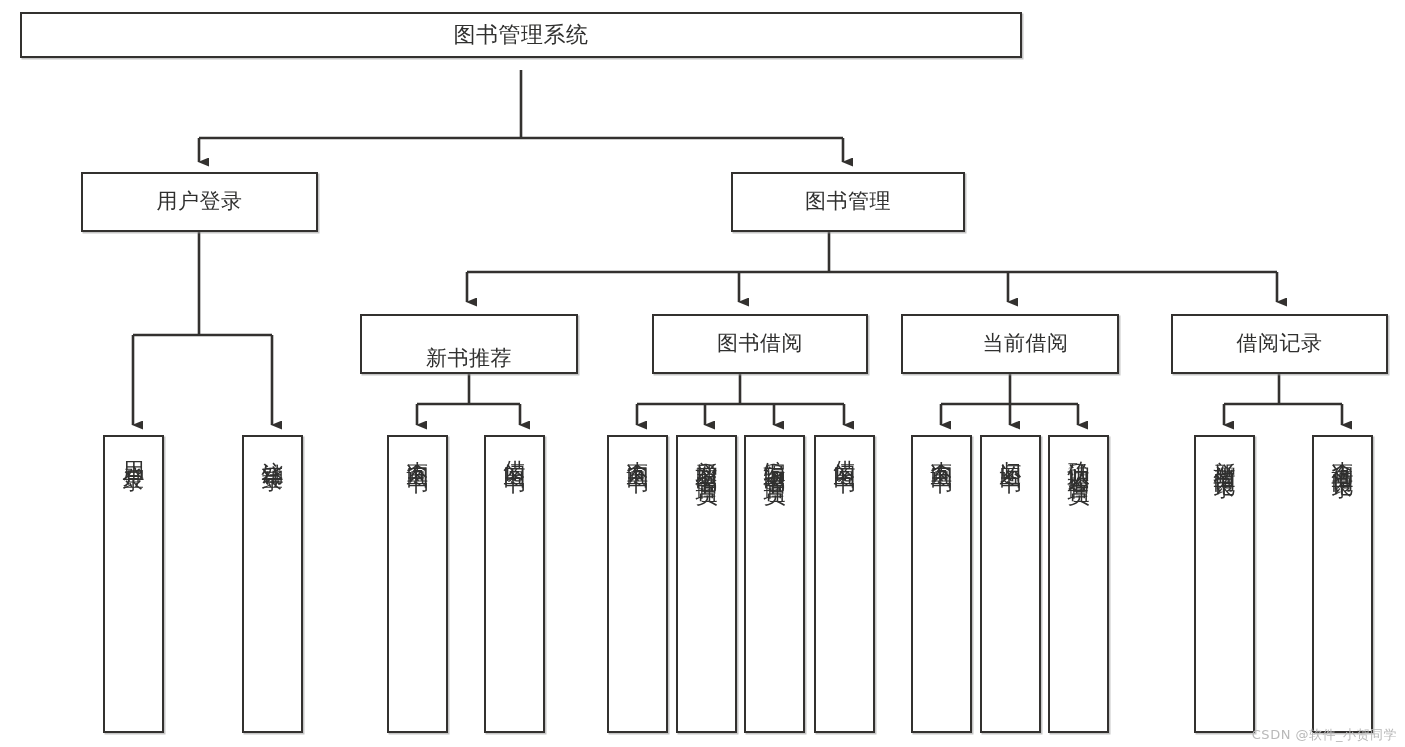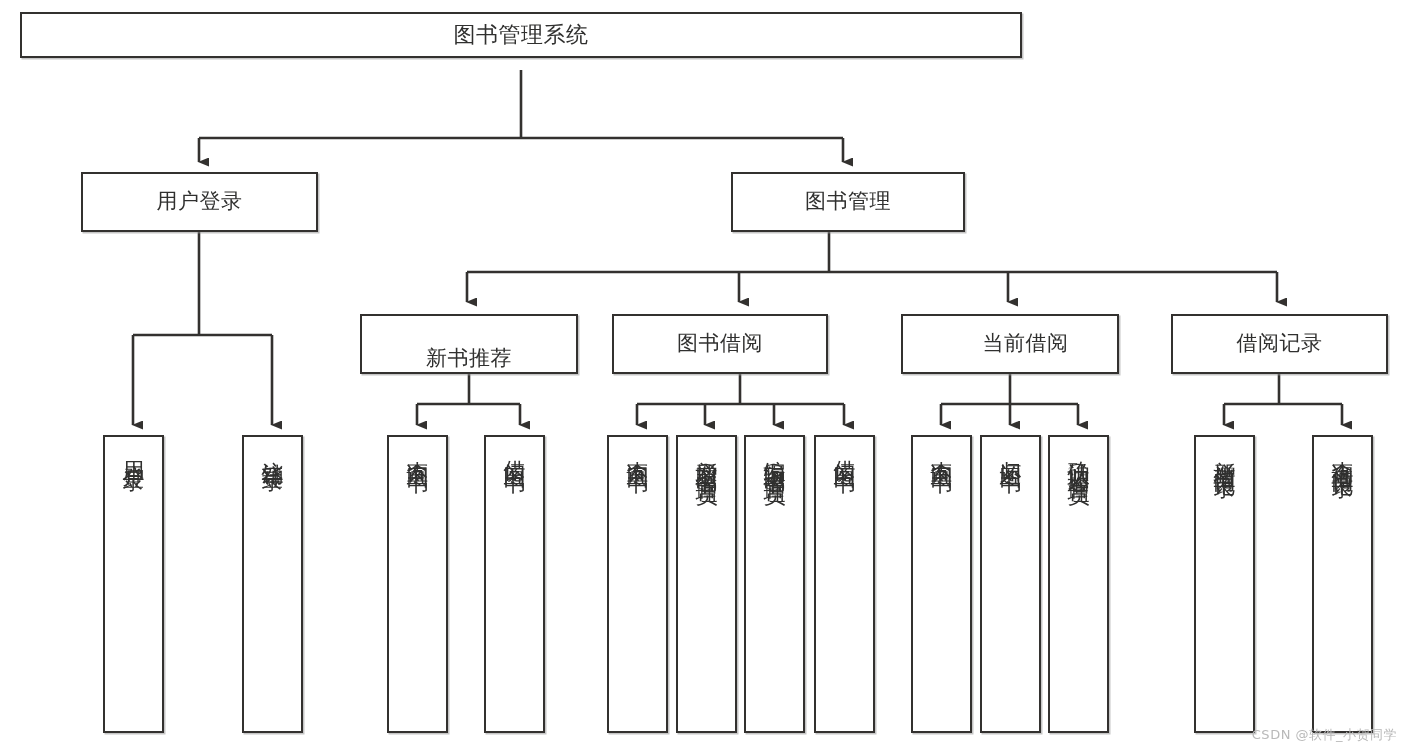--- a/index.html
+++ b/index.html
@@ -135,21 +135,21 @@
   <div class="node horizontal" style="left:81px; top:172px; width:237px; height:60px;">
     <span class="node-label">用户登录</span>
   </div>
   <div class="node horizontal" style="left:711px; top:172px; width:234px; height:60px;margin-left:20px;">
     <span class="node-label">图书管理</span>
   </div>
 
   <div class="node horizontal" style="left:360px; top:314px; width:218px; height:60px;align-items:flex-end;">
     <span class="node-label">新书推荐</span>
   </div>
-  <div class="node horizontal" style="left:612px; top:314px; width:216px; height:60px;">
+  <div class="node horizontal" style="left:652px; top:314px; width:216px; height:60px;">
     <span class="node-label">图书借阅</span>
   </div>
   <div class="node horizontal" style="left:901px; top:314px; width:218px; height:60px;padding-left:31px;">
     <span class="node-label">当前借阅</span>
   </div>
   <div class="node horizontal" style="left:1171px; top:314px; width:217px; height:60px;">
     <span class="node-label">借阅记录</span>
   </div>
 
   <div class="node vertical" style="left:103px; top:435px; width:61px; height:298px;">

